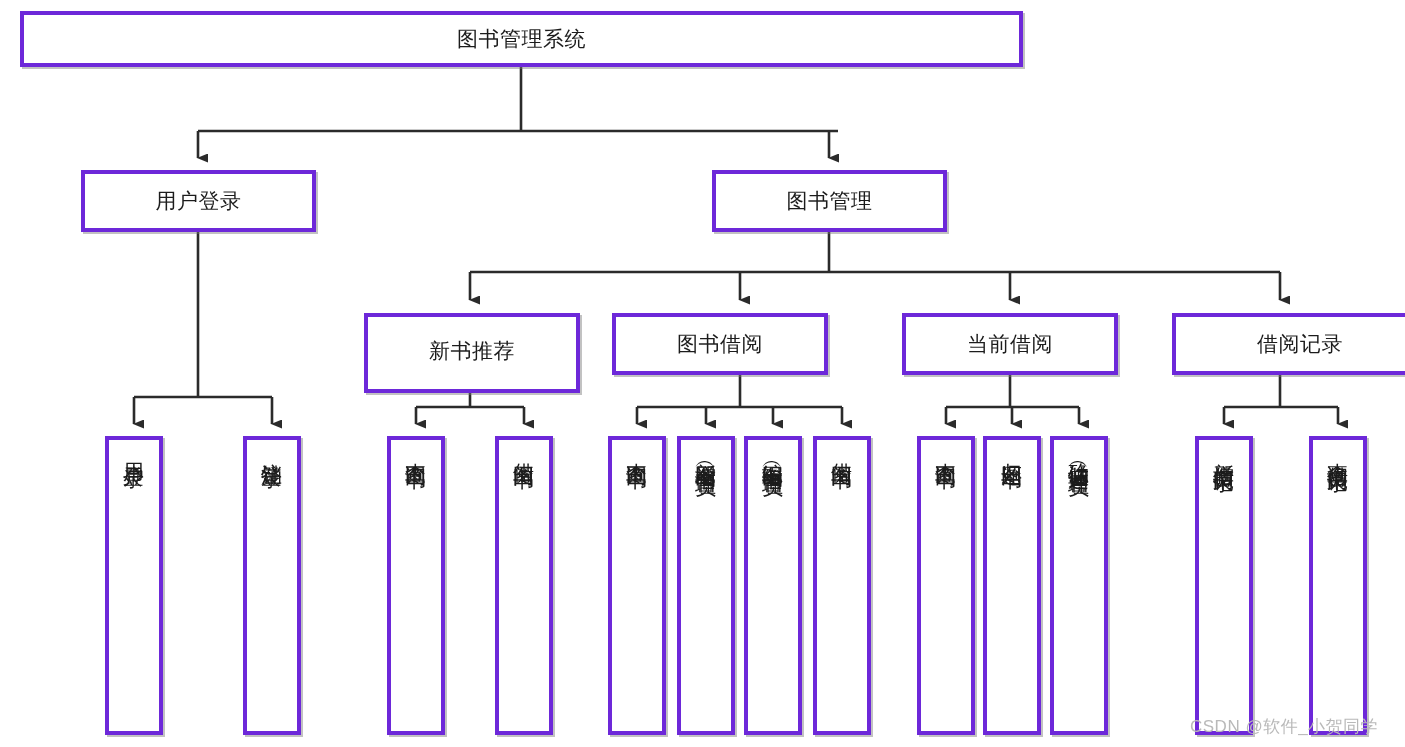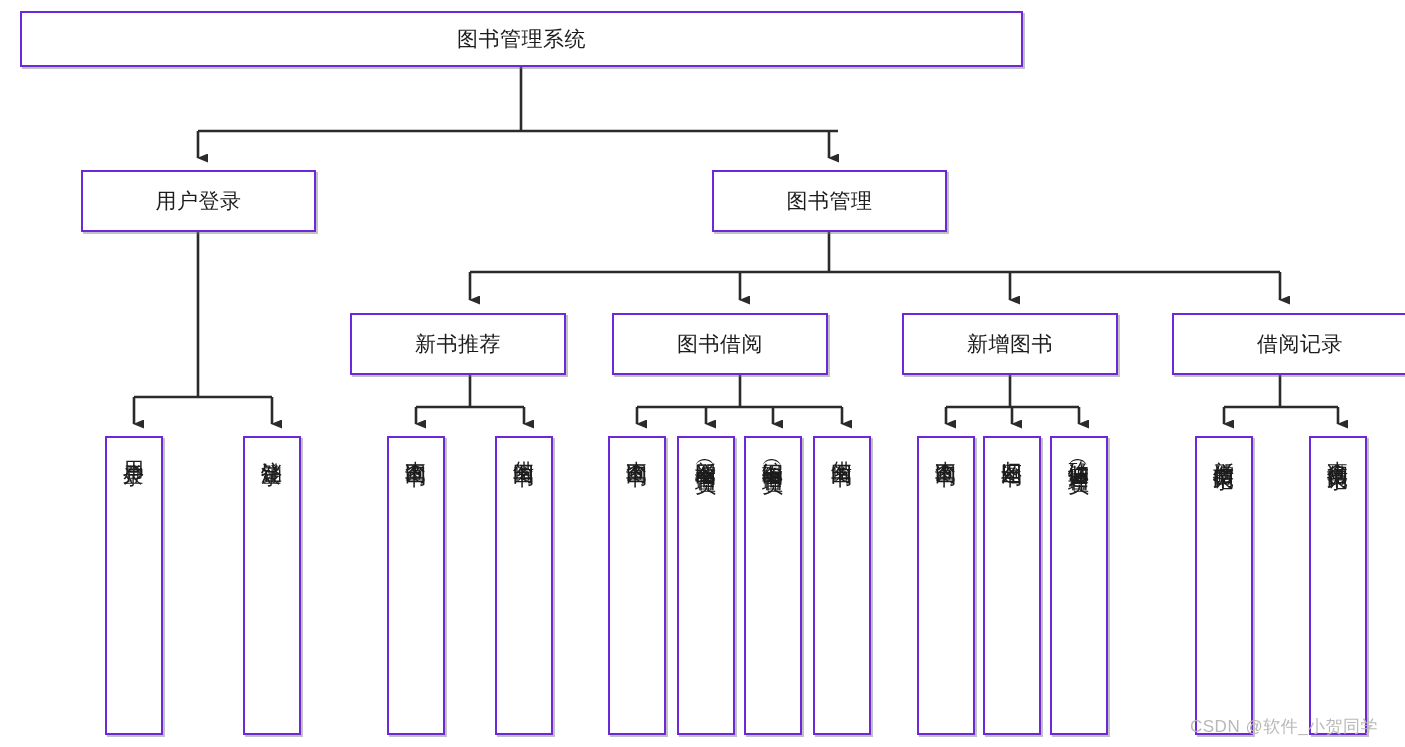--- a/index.html
+++ b/index.html
@@ -22,21 +22,21 @@
     left: 0;
     top: 0;
     width: 1405px;
     height: 747px;
     pointer-events: none;
   }
   .node {
     position: absolute;
     box-sizing: border-box;
     background: #ffffff;
-    border: 2px solid #6d28d9;
+    border: 4px solid #6d28d9;
     display: flex;
     align-items: center;
     justify-content: center;
     box-shadow: 2px 2px 0 rgba(120,120,120,0.45);
   }
   .node .label {
     color: #1c1c1c;
     font-size: 21px;
     line-height: 1.18;
     letter-spacing: 0.5px;
@@ -122,28 +122,28 @@
     <span class="label">图书管理系统</span>
   </div>
 
   <div class="node" style="left:81px; top:170px; width:235px; height:62px;">
     <span class="label">用户登录</span>
   </div>
   <div class="node" style="left:712px; top:170px; width:235px; height:62px;justify-content:center;">
     <span class="label">图书管理</span>
   </div>
 
-  <div class="node" style="left:350px; top:313px; width:216px; height:62px;">
+  <div class="node" style="left:364px; top:313px; width:216px; height:80px;font-family:Liberation Mono, monospace;">
     <span class="label">新书推荐</span>
   </div>
   <div class="node" style="left:612px; top:313px; width:216px; height:62px;">
     <span class="label">图书借阅</span>
   </div>
   <div class="node" style="left:902px; top:313px; width:216px; height:62px;">
-    <span class="label">新增图书</span>
+    <span class="label">当前借阅</span>
   </div>
   <div class="node" style="left:1172px; top:313px; width:256px; height:62px;">
     <span class="label">借阅记录</span>
   </div>
 
   <div class="node vertical" style="left:105px; top:436px; width:58px; height:299px;">
     <span class="label">用户登录</span>
   </div>
   <div class="node vertical" style="left:243px; top:436px; width:58px; height:299px;">
     <span class="label">注销登录</span>

